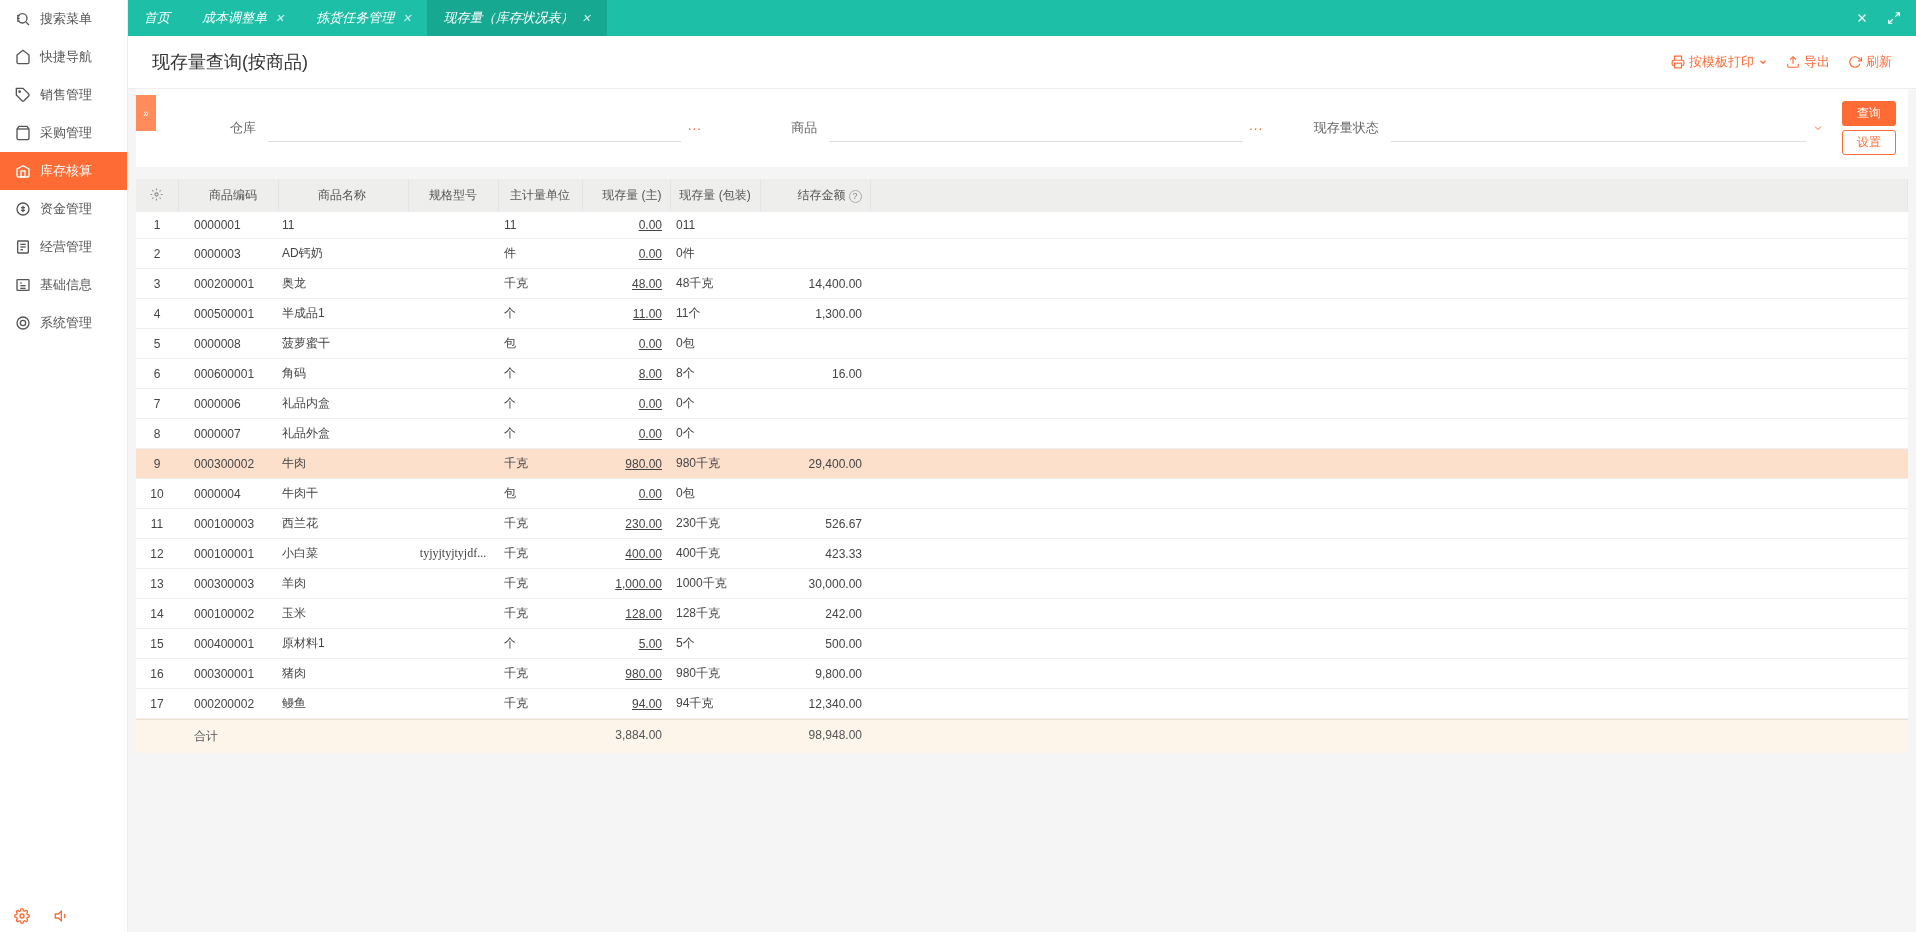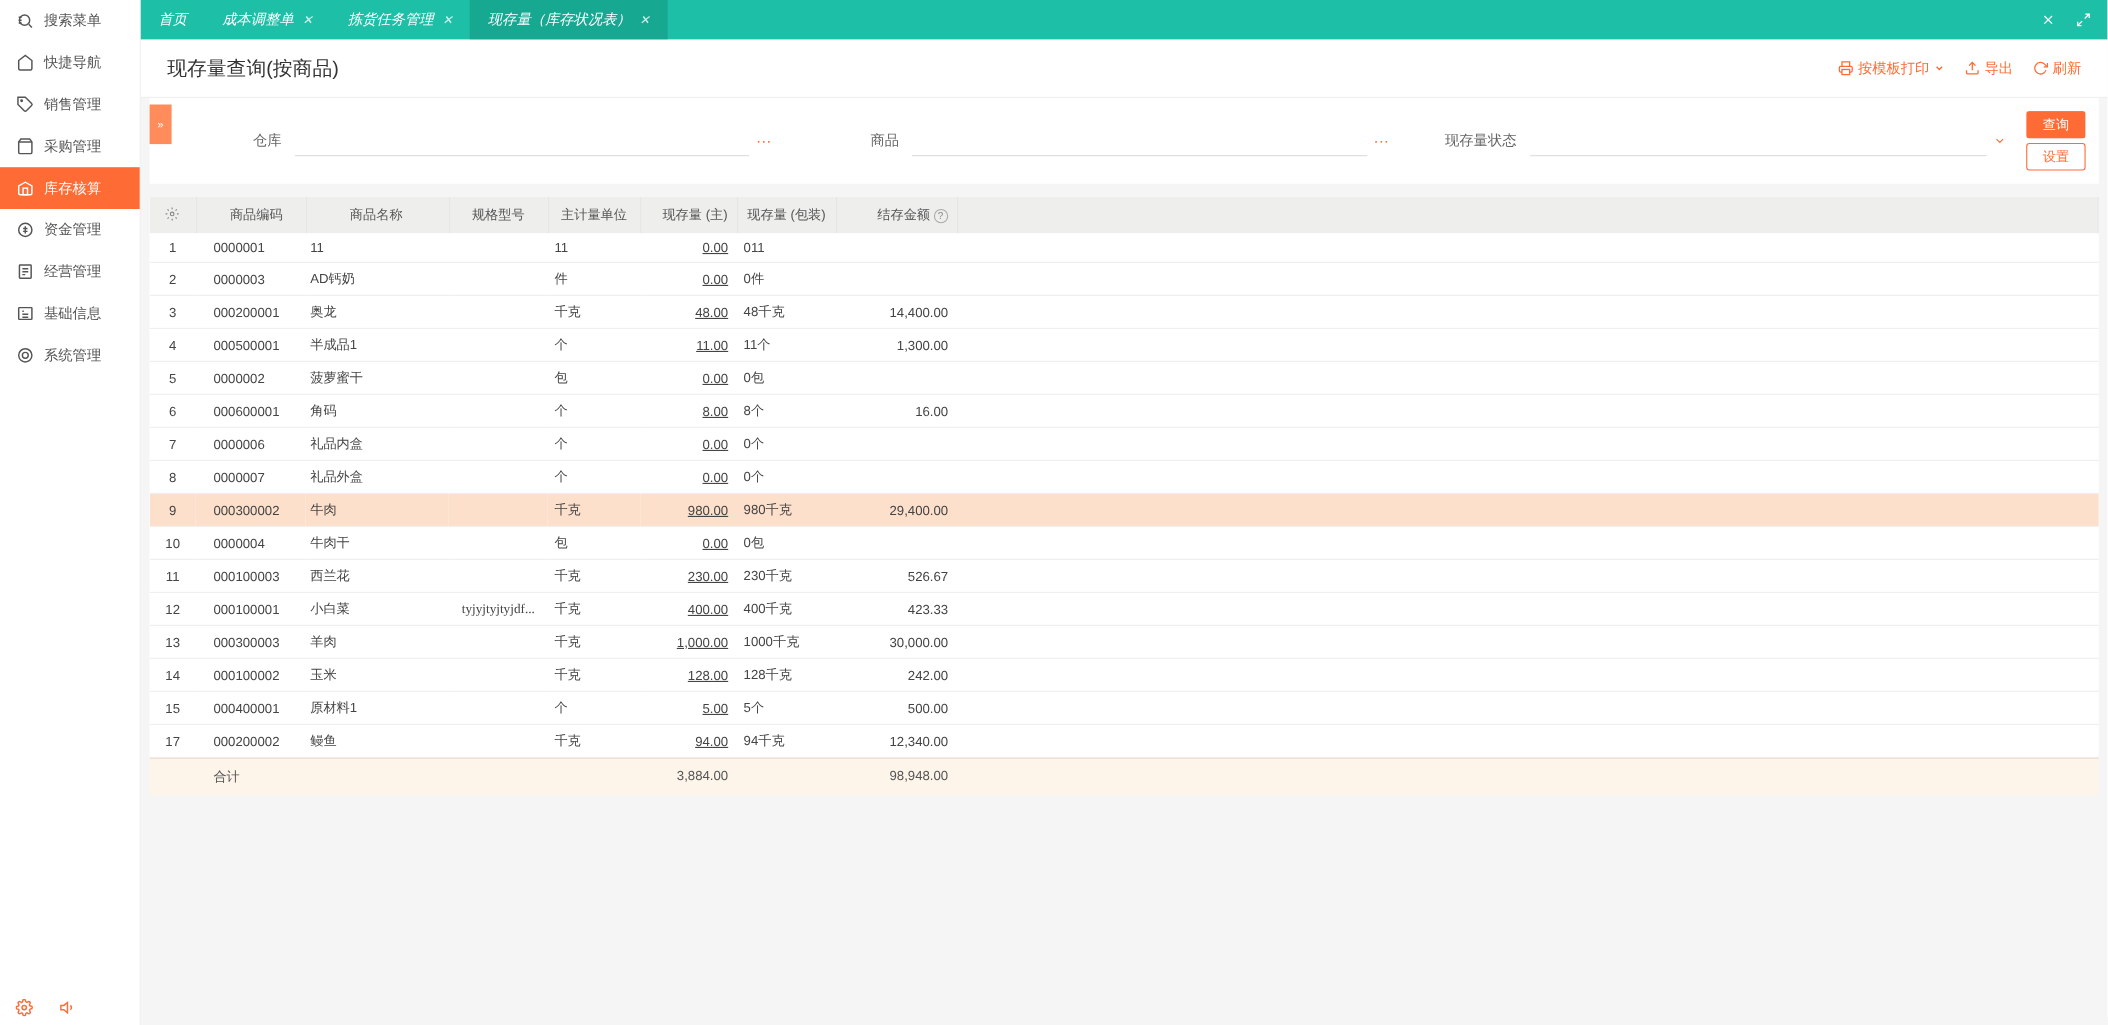--- a/index.html
+++ b/index.html
@@ -336,21 +336,21 @@
               <td class="col-name">半成品1</td>
               <td class="col-spec"></td>
               <td class="col-unit">个</td>
               <td class="col-qty"><span class="linked">11.00</span></td>
               <td class="col-pack">11个</td>
               <td class="col-amt">1,300.00</td>
               <td class="col-fill"></td>
             </tr>
             <tr>
               <td class="col-idx">5</td>
-              <td class="col-code">0000002</td>
+              <td class="col-code">0000008</td>
               <td class="col-name">菠萝蜜干</td>
               <td class="col-spec"></td>
               <td class="col-unit">包</td>
               <td class="col-qty"><span class="linked">0.00</span></td>
               <td class="col-pack">0包</td>
               <td class="col-amt"></td>
               <td class="col-fill"></td>
             </tr>
             <tr>
               <td class="col-idx">6</td>
@@ -453,20 +453,31 @@
             </tr>
             <tr>
               <td class="col-idx">15</td>
               <td class="col-code">000400001</td>
               <td class="col-name">原材料1</td>
               <td class="col-spec"></td>
               <td class="col-unit">个</td>
               <td class="col-qty"><span class="linked">5.00</span></td>
               <td class="col-pack">5个</td>
               <td class="col-amt">500.00</td>
+              <td class="col-fill"></td>
+            </tr>
+            <tr>
+              <td class="col-idx">16</td>
+              <td class="col-code">000300001</td>
+              <td class="col-name">猪肉</td>
+              <td class="col-spec"></td>
+              <td class="col-unit">千克</td>
+              <td class="col-qty"><span class="linked">980.00</span></td>
+              <td class="col-pack">980千克</td>
+              <td class="col-amt">9,800.00</td>
               <td class="col-fill"></td>
             </tr>
             <tr>
               <td class="col-idx">17</td>
               <td class="col-code">000200002</td>
               <td class="col-name">鳗鱼</td>
               <td class="col-spec"></td>
               <td class="col-unit">千克</td>
               <td class="col-qty"><span class="linked">94.00</span></td>
               <td class="col-pack">94千克</td>

